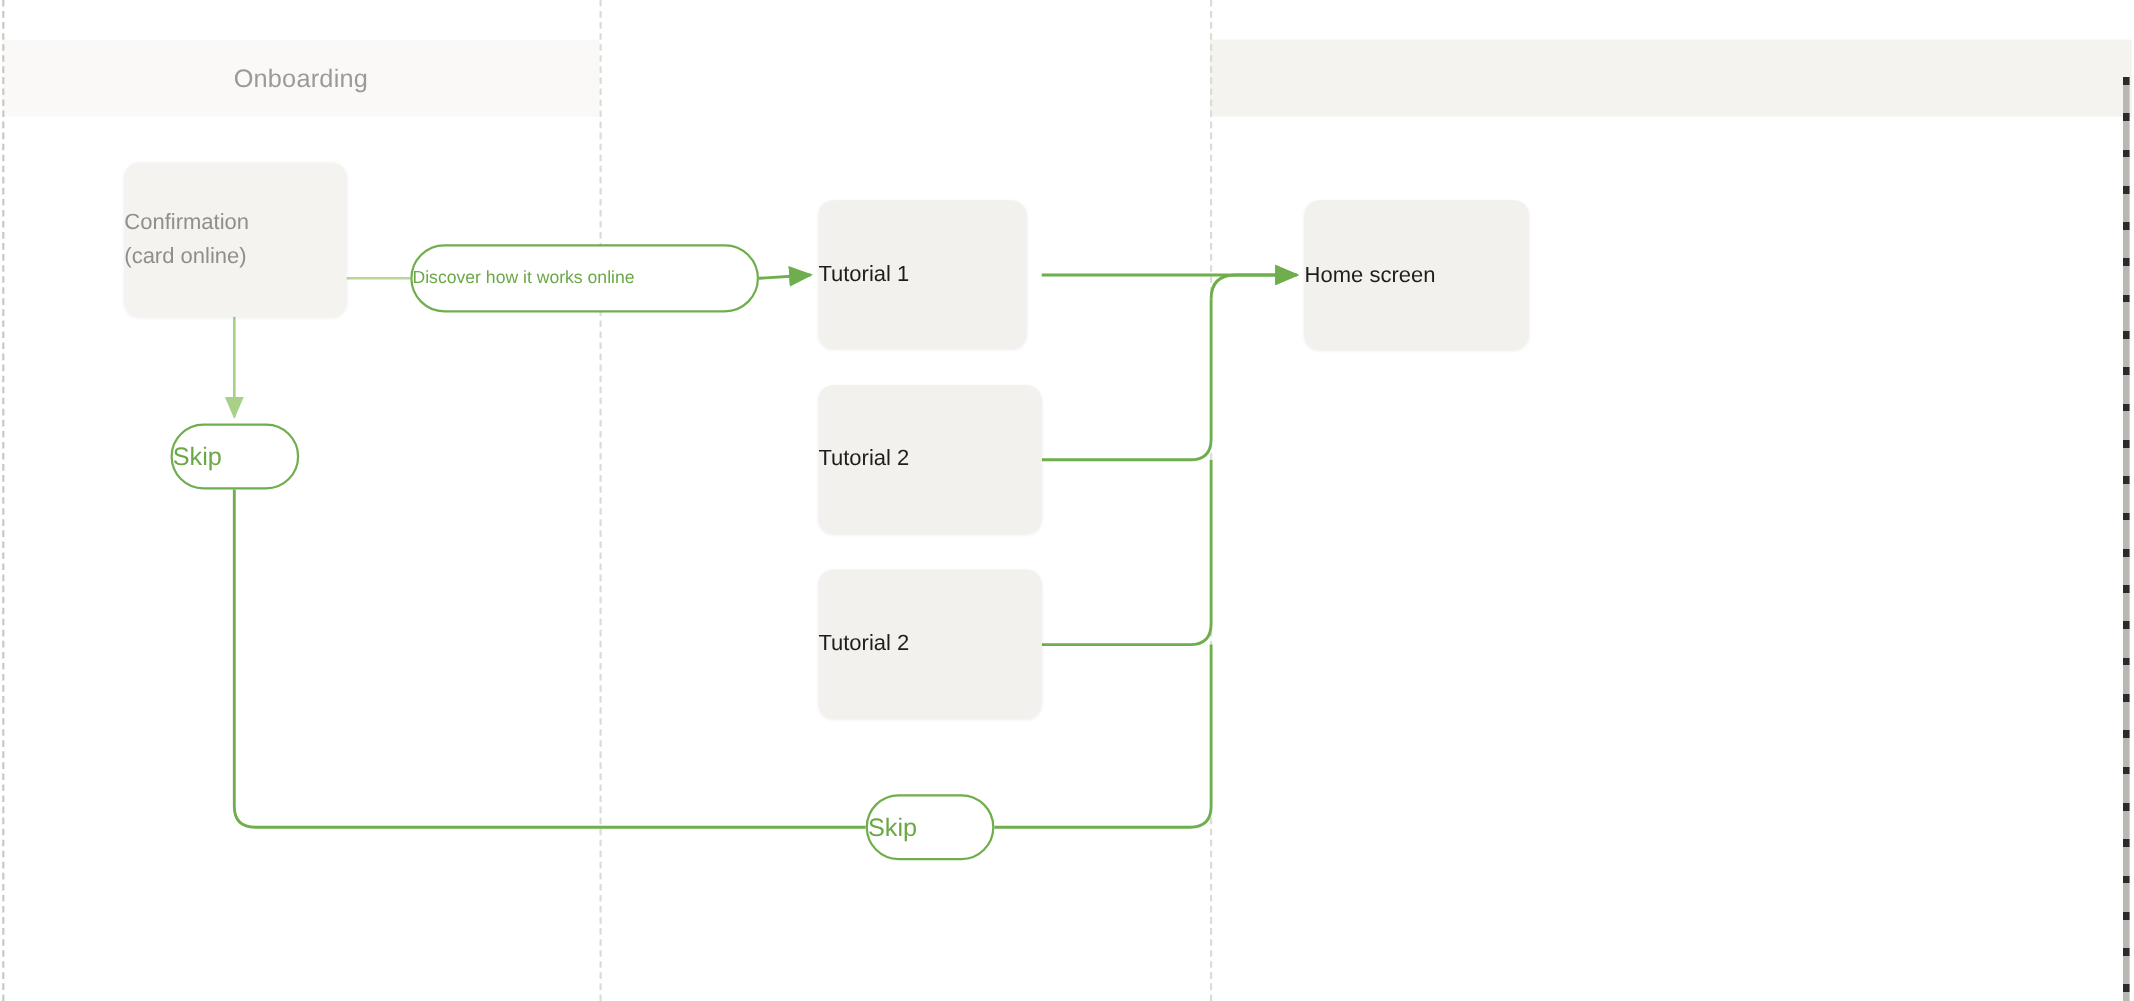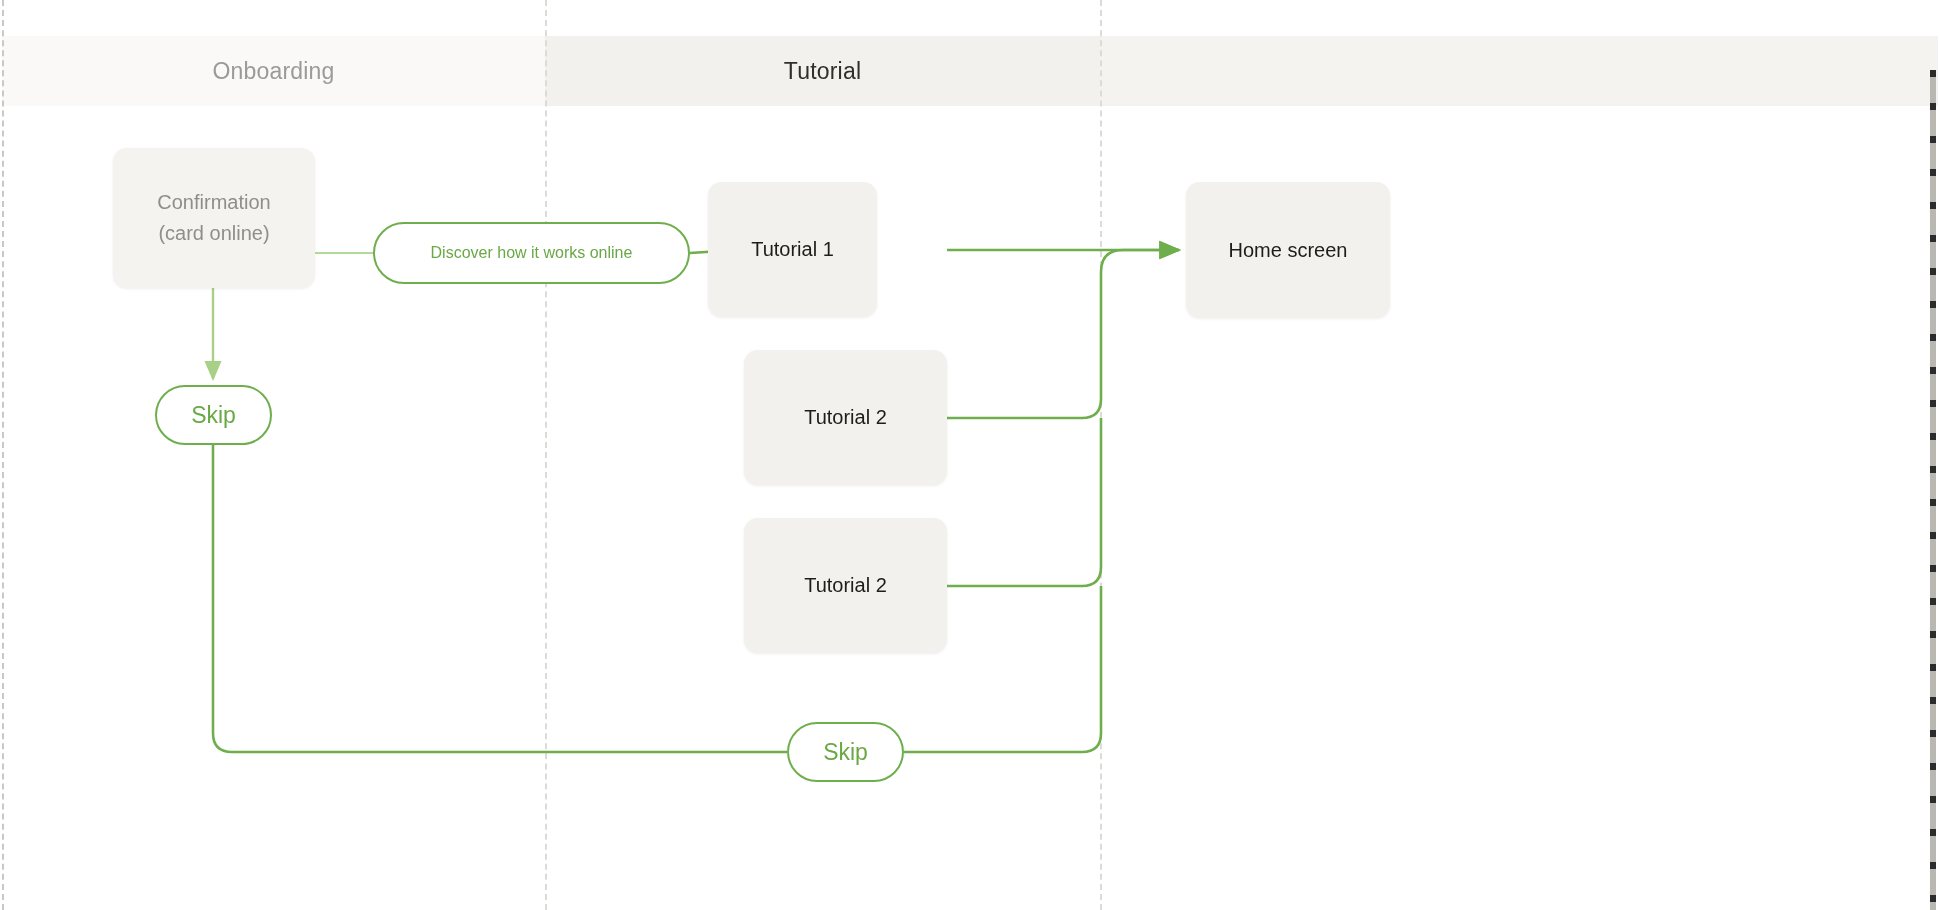--- a/index.html
+++ b/index.html
@@ -51,21 +51,21 @@
     width: 0;
     border-left: 2px dashed #c9c9c4;
   }
 
   
   .node {
     position: absolute;
     box-sizing: border-box;
     display: flex;
     flex-direction: column;
-    align-items: center;
+    align-items: flex-start;
     justify-content: center;
     text-align: center;
     user-select: none;
   }
   .node-box {
     background: #f2f1ed;
     border-radius: 14px;
     box-shadow: 0 1px 3px rgba(0,0,0,0.07);
     font-size: 20px;
     color: #1d1d1b;
@@ -113,23 +113,20 @@
   }
 </style>
 </head>
 <body>
 
 <div id="canvas">
 
   <div class="lane-band" id="lane-0" style="left: 2px; width: 543px; background: rgb(250, 249, 247);">
     <span class="lane-title" style="color: rgb(154, 154, 150);">Onboarding</span>
   </div>
-  <div class="lane-band" id="lane-1" style="left: 545px; width: 555px; background: rgb(242, 241, 237);">
-    <span class="lane-title" style="color: rgb(47, 47, 45);">Tutorial</span>
-  </div>
   <div class="lane-band" id="lane-2" style="left: 1100px; width: 838px; background: rgb(244, 243, 239);">
     <span class="lane-title" style="color: rgb(47, 47, 45);"></span>
   </div>
 
   <div class="lane-divider" id="div-0" style="left: 545px; height: 910px;"></div>
   <div class="lane-divider" id="div-1" style="left: 1100px; height: 910px;"></div>
   <div class="edge-rule" id="rule-0" style="left: 2px; height: 910px;"></div>
 
   <svg id="edges" viewBox="0 0 1940 910">
     <defs>
@@ -169,21 +166,21 @@
   </div>
 
   <div class="node node-pill wide" id="n-1" style="left: 373px; top: 222px; width: 317px; height: 62px;">
     <span class="line">Discover how it works online</span>
   </div>
 
   <div class="node node-pill" id="n-2" style="left: 155px; top: 385px; width: 117px; height: 60px;">
     <span class="line">Skip</span>
   </div>
 
-  <div class="node node-box" id="n-3" style="left: 708px; top: 182px; width: 169px; height: 135px;">
+  <div class="node node-box" id="n-3" style="left: 744px; top: 182px; width: 189px; height: 135px;">
     <span class="line">Tutorial 1</span>
   </div>
 
   <div class="node node-box" id="n-4" style="left: 744px; top: 350px; width: 203px; height: 135px;">
     <span class="line">Tutorial 2</span>
   </div>
 
   <div class="node node-box" id="n-5" style="left: 744px; top: 518px; width: 203px; height: 135px;">
     <span class="line">Tutorial 2</span>
   </div>

